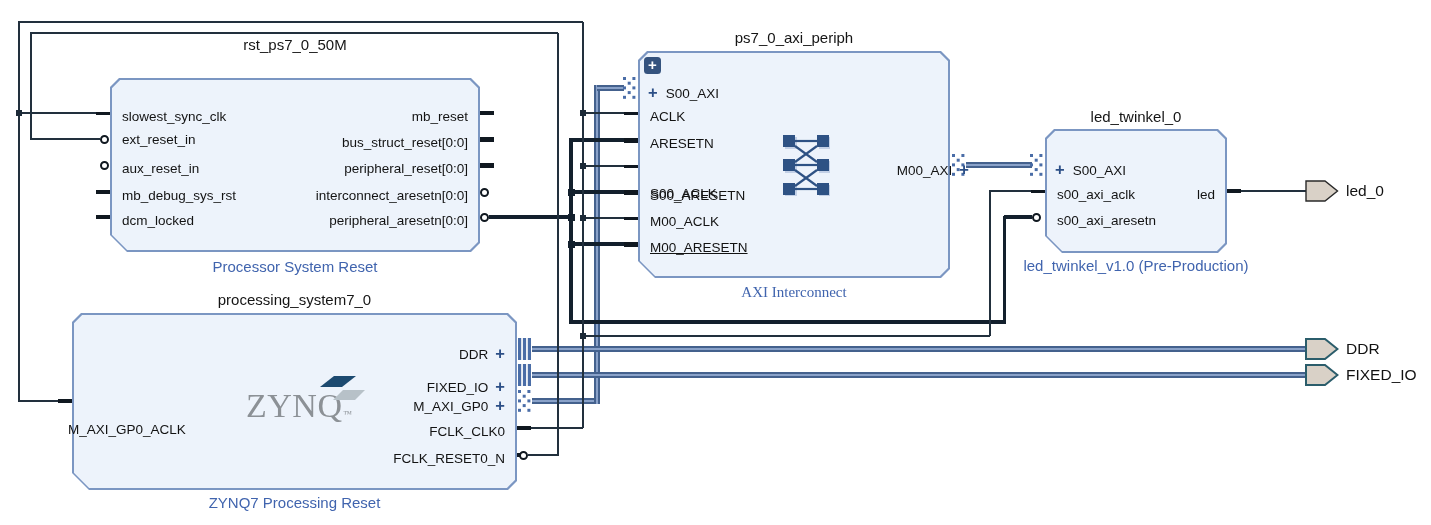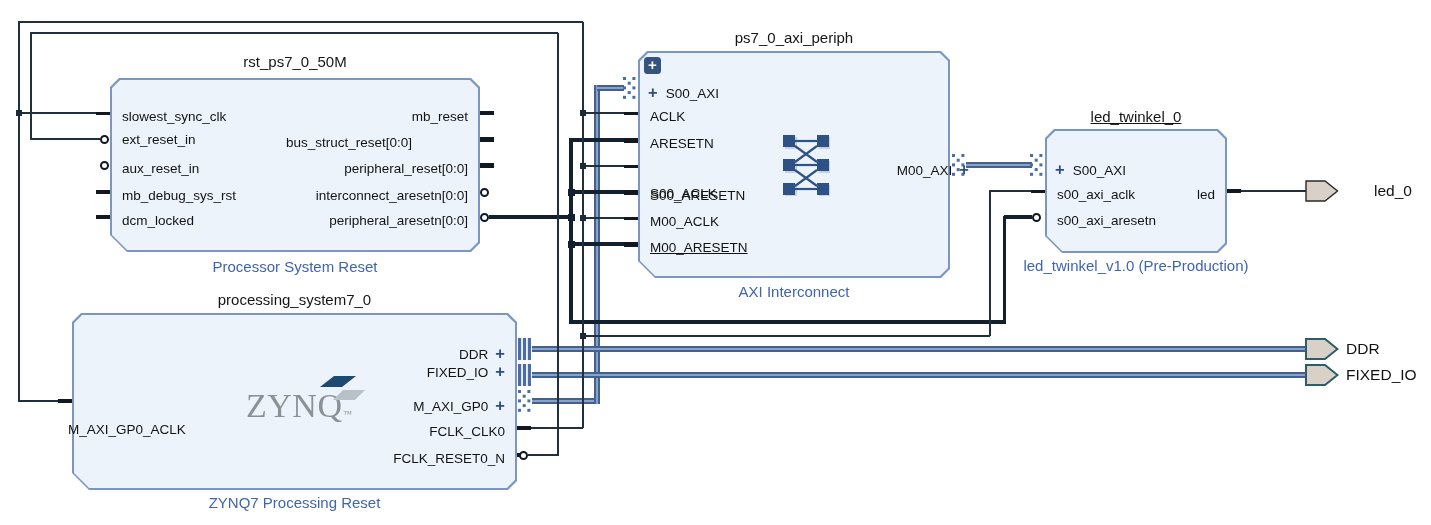--- a/index.html
+++ b/index.html
@@ -98,53 +98,53 @@
   <div class="jd" style="left:580px;top:215px;"></div>
   <div class="jd" style="left:580px;top:333px;"></div>
   <div class="jdn" style="left:567.5px;top:188.5px;"></div>
   <div class="jdn" style="left:567.5px;top:213.5px;"></div>
   <div class="jdn" style="left:567.5px;top:240.5px;"></div>
 
   <div>
     <div class="blk-o" style="left:110px;top:78px;width:370px;height:174px;">
         <div class="blk-i"></div>
       </div>
-    <div class="title" style="left:110px;top:53px;width:370px;">rst_ps7_0_50M</div>
+    <div class="title" style="left:110px;top:36px;width:370px;">rst_ps7_0_50M</div>
     <div class="sublabel" style="left:110px;top:258px;width:370px;">Processor System Reset</div>
 
     <div class="stub" style="left:96px;top:111.5px;width:14px;height:3px;"></div>
     <div class="bubble" style="left:100px;top:134.5px;"></div>
     <div class="bubble" style="left:100px;top:160.5px;"></div>
     <div class="stub" style="left:96px;top:190px;width:14px;height:4px;"></div>
     <div class="stub" style="left:96px;top:215px;width:14px;height:4px;"></div>
 
     <div class="stub" style="left:480px;top:111px;width:14px;height:4px;"></div>
     <div class="stub" style="left:480px;top:136.5px;width:14px;height:5px;"></div>
     <div class="stub" style="left:480px;top:162.5px;width:14px;height:5px;"></div>
     <div class="bubble" style="left:480px;top:187.5px;"></div>
     <div class="bubble" style="left:480px;top:212.5px;"></div>
 
     <div class="pin" style="left:122px;top:103px;">slowest_sync_clk</div>
     <div class="pin" style="left:122px;top:126px;">ext_reset_in</div>
     <div class="pin" style="left:122px;top:155px;">aux_reset_in</div>
     <div class="pin" style="left:122px;top:182px;">mb_debug_sys_rst</div>
     <div class="pin" style="left:122px;top:207px;">dcm_locked</div>
     <div class="pin r" style="left:230px;top:103px;width:238px;">mb_reset</div>
-    <div class="pin r" style="left:230px;top:129px;width:238px;text-align:center;">bus_struct_reset[0:0]</div>
+    <div class="pin r" style="left:230px;top:129px;width:238px;">bus_struct_reset[0:0]</div>
     <div class="pin r" style="left:230px;top:155px;width:238px;">peripheral_reset[0:0]</div>
     <div class="pin r" style="left:230px;top:182px;width:238px;">interconnect_aresetn[0:0]</div>
     <div class="pin r" style="left:230px;top:207px;width:238px;">peripheral_aresetn[0:0]</div>
   </div>
 
   <div>
     <div class="blk-o" style="left:638px;top:51px;width:312px;height:227px;">
         <div class="blk-i"></div>
       </div>
     <div class="title" style="left:638px;top:29px;width:312px;">ps7_0_axi_periph</div>
-    <div class="sublabel" style="left:638px;top:283px;width:312px;">AXI Interconnect</div>
+    <div class="sublabel" style="left:638px;top:283px;width:312px;font-family:Liberation Serif, serif;">AXI Interconnect</div>
     <div class="exp-btn" style="left:644px;top:57px;">+</div>
 
     <svg class="conn" style="left:623px;top:76.5px;" width="14" height="23">
       <g fill="#4a6da7">
         <rect x="0" y="0" width="3" height="3"></rect>
           <rect x="9.4" y="0" width="3" height="3"></rect>
           <rect x="4.7" y="4.7" width="3" height="3"></rect>
         <rect x="0" y="9.4" width="3" height="3"></rect>
           <rect x="9.4" y="9.4" width="3" height="3"></rect>
           <rect x="4.7" y="14.1" width="3" height="3"></rect>
@@ -211,21 +211,21 @@
           <rect x="35" y="25" width="12" height="12"></rect>
           <rect x="35" y="49" width="12" height="12"></rect>
       </g>
     </svg>
   </div>
 
   <div>
     <div class="blk-o" style="left:1045px;top:129px;width:182px;height:124px;">
         <div class="blk-i"></div>
       </div>
-    <div class="title" style="left:1045px;top:108px;width:182px;text-decoration:underline;">led_twinkel_0</div>
+    <div class="title" style="left:1045px;top:108px;width:182px;">led_twinkel_0</div>
     <div class="sublabel" style="left:986px;top:257px;width:300px;">led_twinkel_v1.0 (Pre-Production)</div>
 
     <svg class="conn" style="left:1030px;top:153.5px;" width="14" height="23">
       <g fill="#4a6da7">
         <rect x="0" y="0" width="3" height="3"></rect>
           <rect x="9.4" y="0" width="3" height="3"></rect>
           <rect x="4.7" y="4.7" width="3" height="3"></rect>
         <rect x="0" y="9.4" width="3" height="3"></rect>
           <rect x="9.4" y="9.4" width="3" height="3"></rect>
           <rect x="4.7" y="14.1" width="3" height="3"></rect>
@@ -289,21 +289,21 @@
           <rect x="9.4" y="18.8" width="3" height="3"></rect>
       </g>
     </svg>
     <div class="stub" style="left:517px;top:426px;width:14px;height:4px;"></div>
     <div class="stub" style="left:517px;top:453px;width:8px;height:4px;"></div>
     <div class="bubble" style="left:519px;top:450.5px;"></div>
 
     <div class="pin r" style="left:205px;top:339px;width:300px;">
       <span>DDR</span><span class="plus gap-r">+</span>
     </div>
-    <div class="pin r" style="left:205px;top:357px;width:300px;">
+    <div class="pin r" style="left:205px;top:372px;width:300px;">
       <span>FIXED_IO</span><span class="plus gap-r">+</span>
     </div>
     <div class="pin r" style="left:205px;top:391px;width:300px;">
       <span>M_AXI_GP0</span><span class="plus gap-r">+</span>
     </div>
     <div class="pin r" style="left:205px;top:418px;width:300px;">FCLK_CLK0</div>
     <div class="pin r" style="left:205px;top:445px;width:300px;">FCLK_RESET0_N</div>
   </div>
 
   <svg class="pent" style="left:1305px;top:338px;" width="34" height="22">
@@ -312,15 +312,15 @@
   <div class="portlbl" style="left:1346px;top:339px;">DDR</div>
 
   <svg class="pent" style="left:1305px;top:364px;" width="34" height="22">
     <polygon points="1,1 20,1 32.5,11 20,21 1,21" fill="#d9d1c7" stroke="#2b5d6b" stroke-width="2"></polygon>
   </svg>
   <div class="portlbl" style="left:1346px;top:365px;">FIXED_IO</div>
 
   <svg class="pent" style="left:1305px;top:180px;" width="34" height="22">
     <polygon points="1,1 20,1 32.5,11 20,21 1,21" fill="#d9d1c7" stroke="#2a2a2a" stroke-width="1.4"></polygon>
   </svg>
-  <div class="portlbl" style="left:1346px;top:181px;margin-left:28px;">led_0</div>
+  <div class="portlbl" style="left:1346px;top:181px;">led_0</div>
 
 </div>
 
 </body></html>

